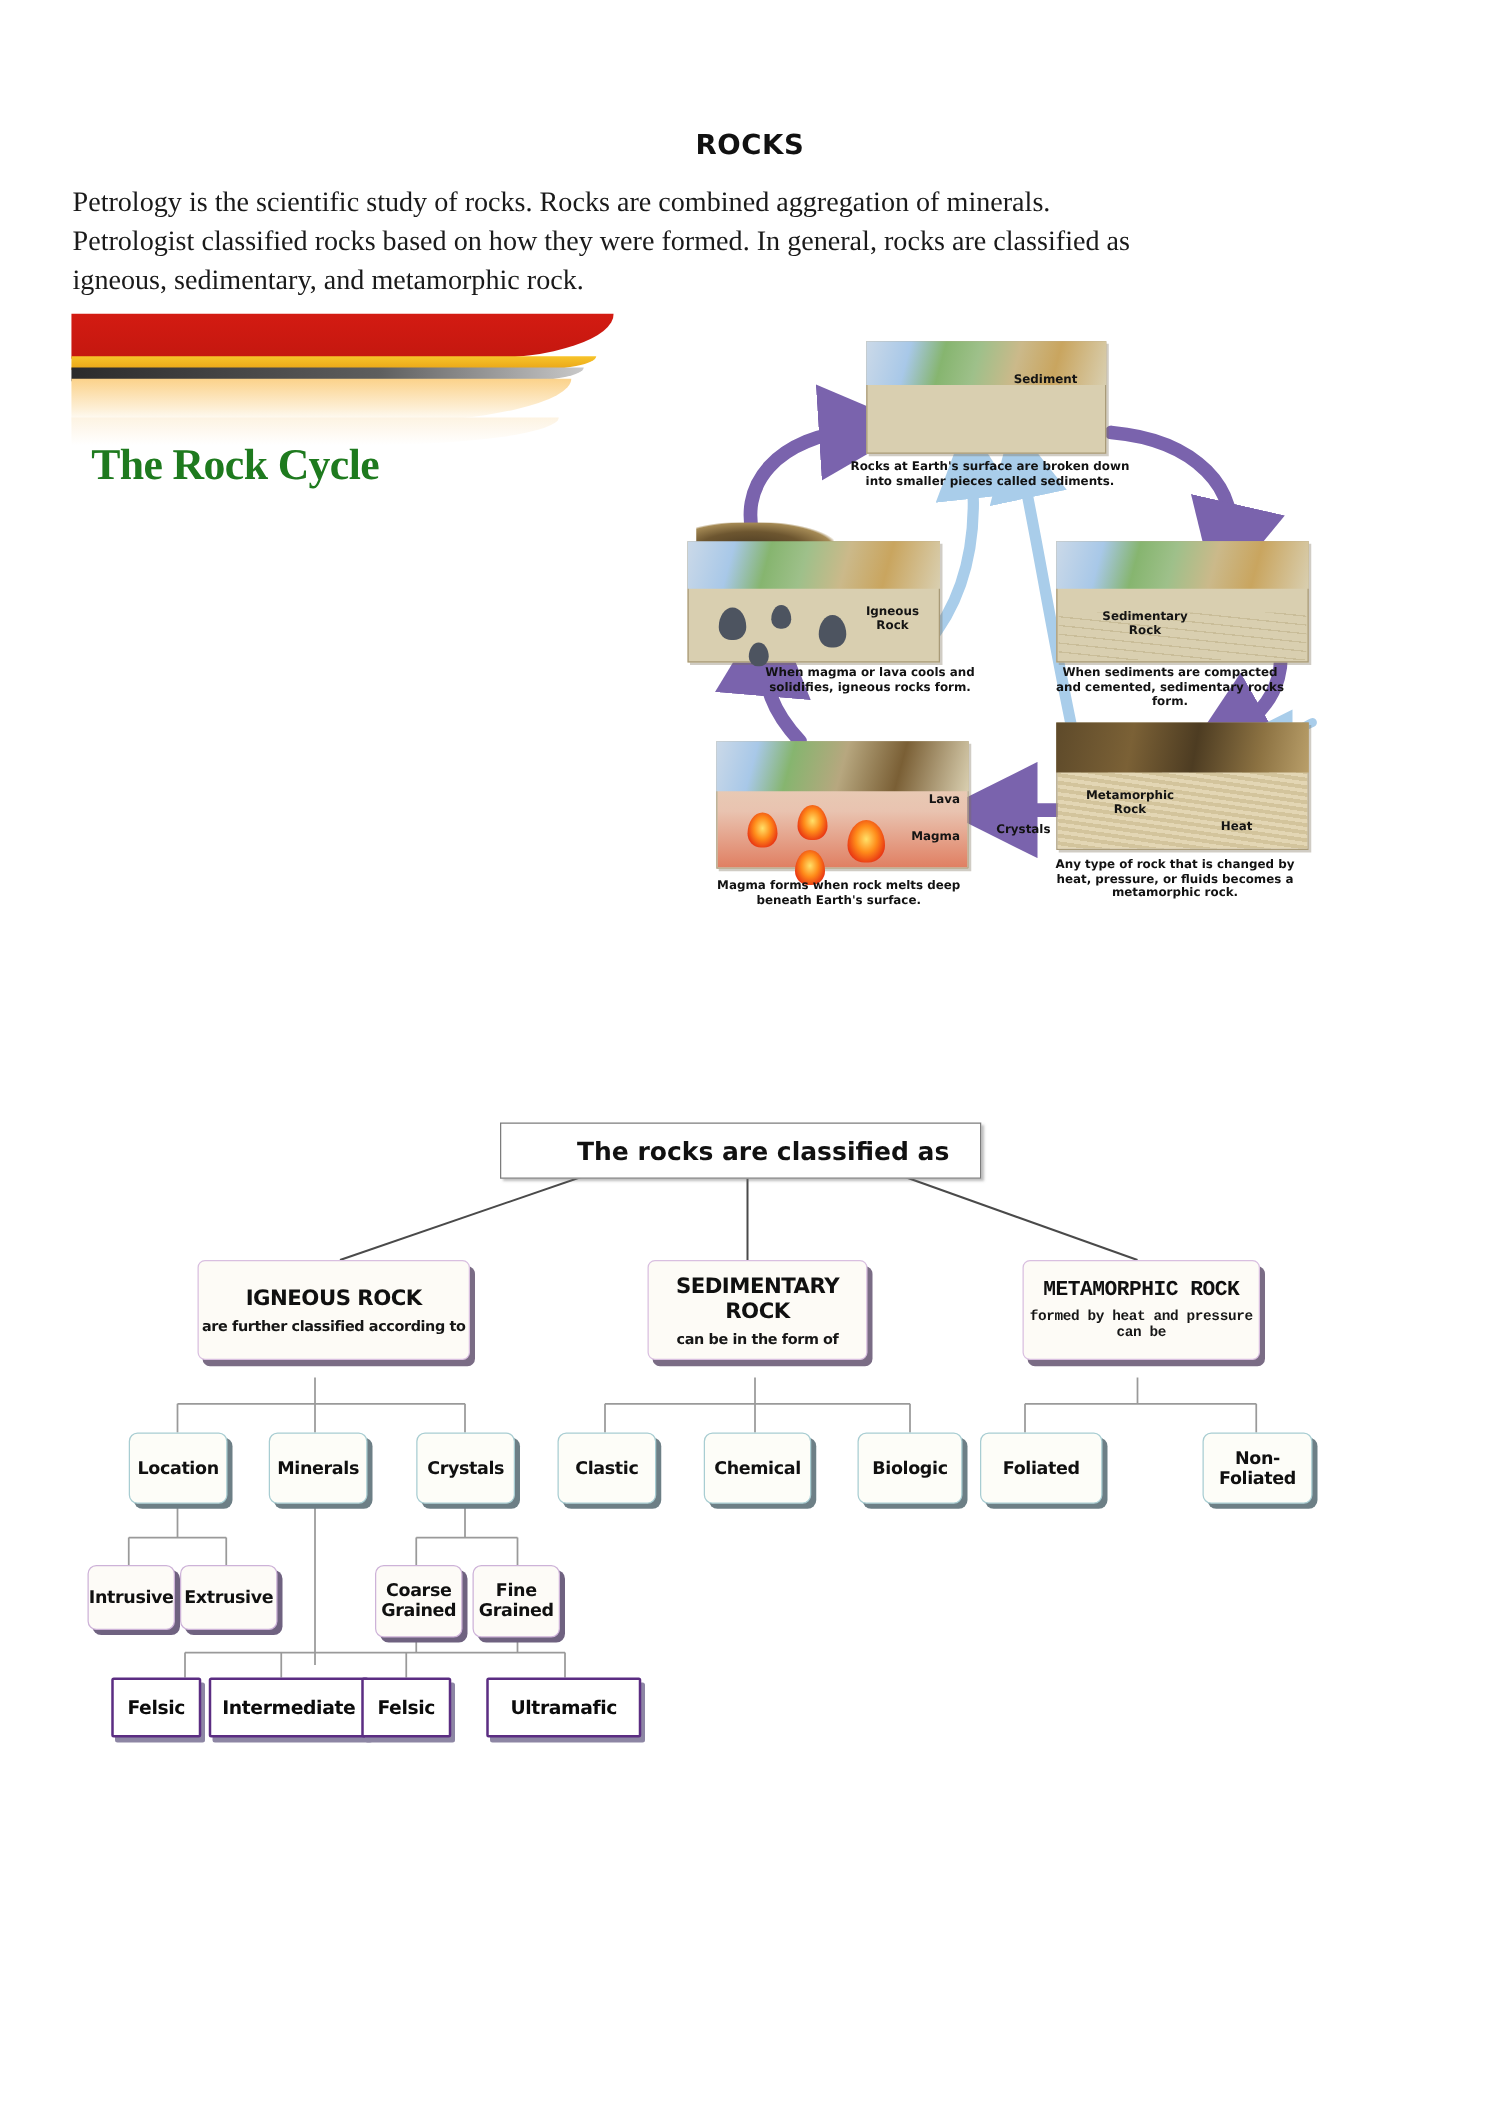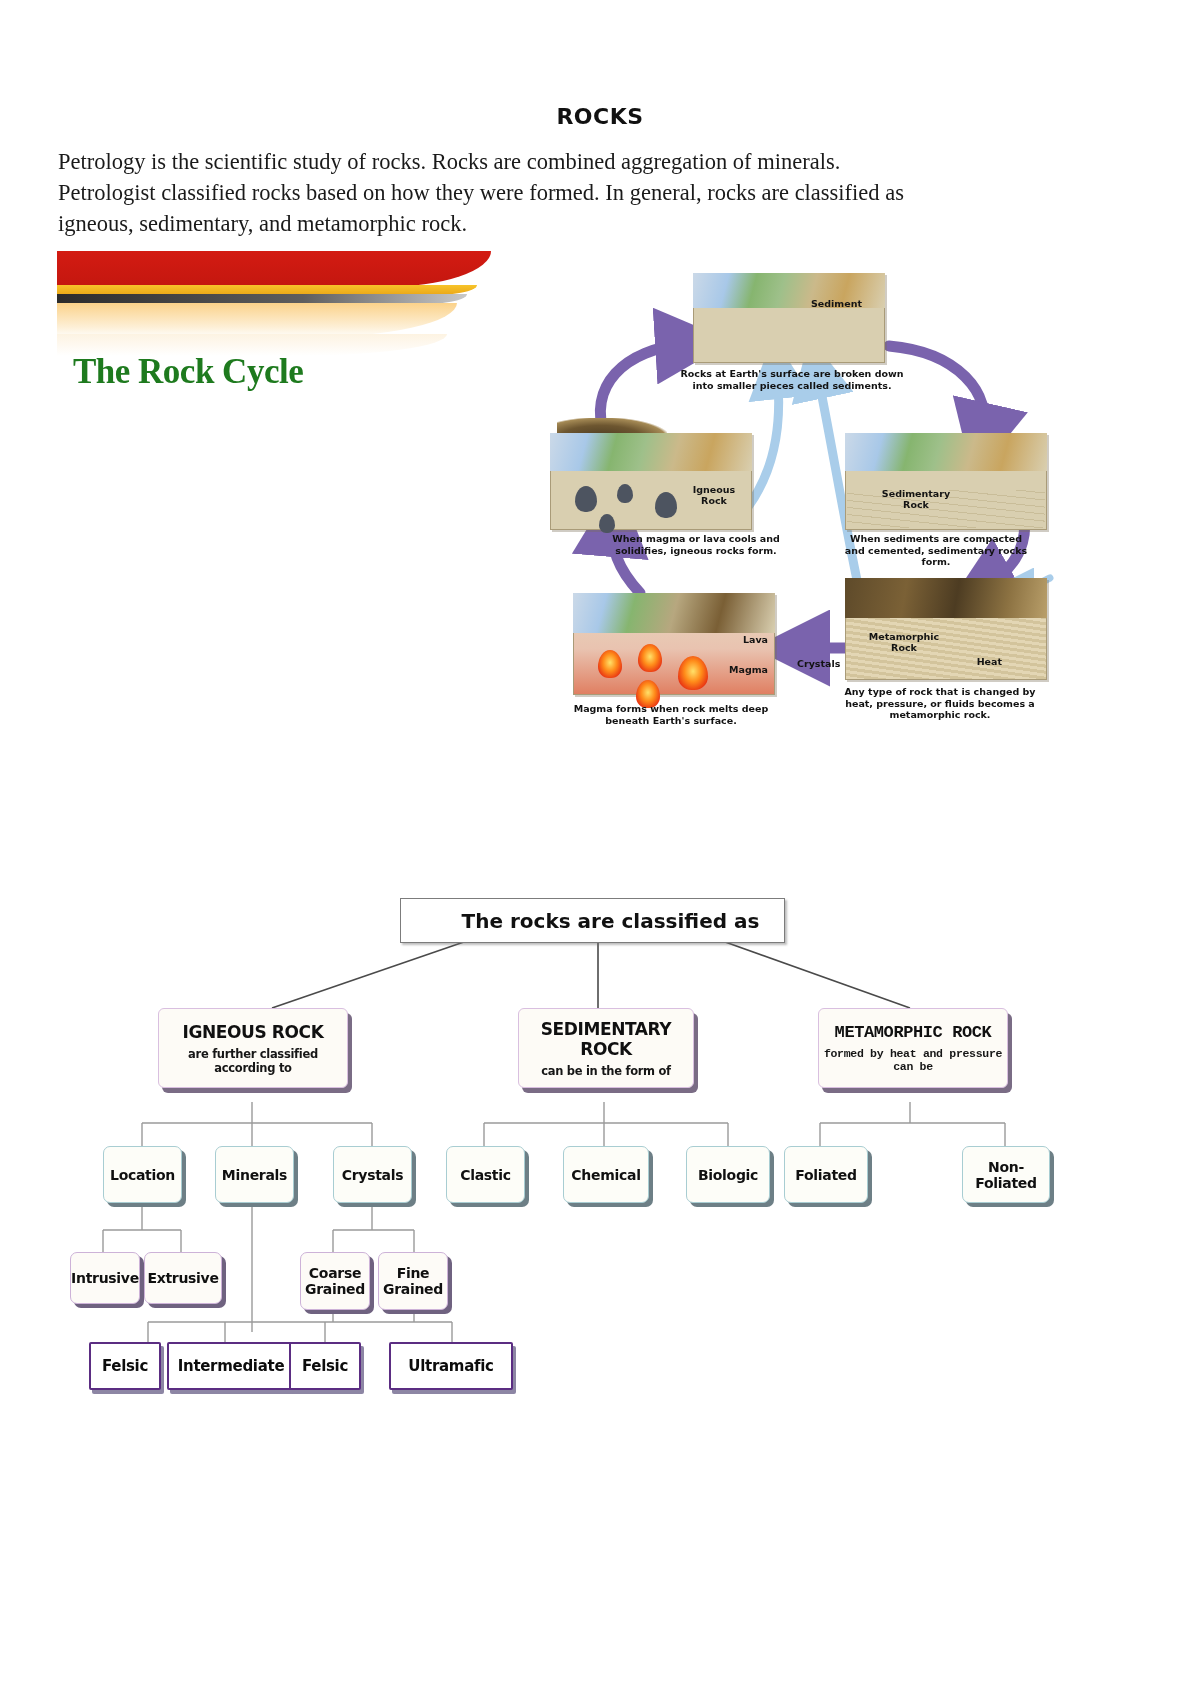--- a/index.html
+++ b/index.html
@@ -335,21 +335,21 @@
         <path d="M325,442 L325,462"></path>
         <path d="M452,442 L452,462"></path>
 
         <path d="M333,415 L333,442"></path>
         <path d="M414,415 L414,442"></path>
       </g>
     </svg>
 
     <div class="node node-root" style="left:400px; top:18px; width:385px; height:45px;">The rocks are classified as</div>
 
-    <div class="node node-l1" style="left:158px; top:128px; width:190px; height:80px;">
+    <div class="node node-l1" style="left:158px; top:128px; width:218px; height:80px;">
       <div class="t1">IGNEOUS ROCK</div>
       <div class="t2">are further classified according to</div>
     </div>
 
     <div class="node node-l1" style="left:518px; top:128px; width:176px; height:80px;">
       <div class="t1">SEDIMENTARY ROCK</div>
       <div class="t2">can be in the form of</div>
     </div>
 
     <div class="node node-l1" style="left:818px; top:128px; width:190px; height:80px;font-family:Liberation Mono, monospace;">
@@ -358,21 +358,21 @@
     </div>
 
     <div class="node node-l2" style="left:103px; top:266px; width:79px; height:57px;">Location</div>
     <div class="node node-l2" style="left:215px; top:266px; width:79px; height:57px;">Minerals</div>
     <div class="node node-l2" style="left:333px; top:266px; width:79px; height:57px;">Crystals</div>
 
     <div class="node node-l2" style="left:446px; top:266px; width:79px; height:57px;">Clastic</div>
     <div class="node node-l2" style="left:563px; top:266px; width:86px; height:57px;">Chemical</div>
     <div class="node node-l2" style="left:686px; top:266px; width:84px; height:57px;">Biologic</div>
 
-    <div class="node node-l2" style="left:784px; top:266px; width:84px; height:57px;">Foliated</div>
+    <div class="node node-l2" style="left:784px; top:266px; width:98px; height:57px;">Foliated</div>
     <div class="node node-l2" style="left:962px; top:266px; width:88px; height:57px;">Non-Foliated</div>
 
     <div class="node node-l3" style="left:70px; top:372px; width:70px; height:52px;">Intrusive</div>
     <div class="node node-l3" style="left:144px; top:372px; width:78px; height:52px;">Extrusive</div>
 
     <div class="node node-l3" style="left:300px; top:372px; width:70px; height:58px;">
       <div>Coarse</div>
       <div>Grained</div>
     </div>
     <div class="node node-l3" style="left:378px; top:372px; width:70px; height:58px;">

